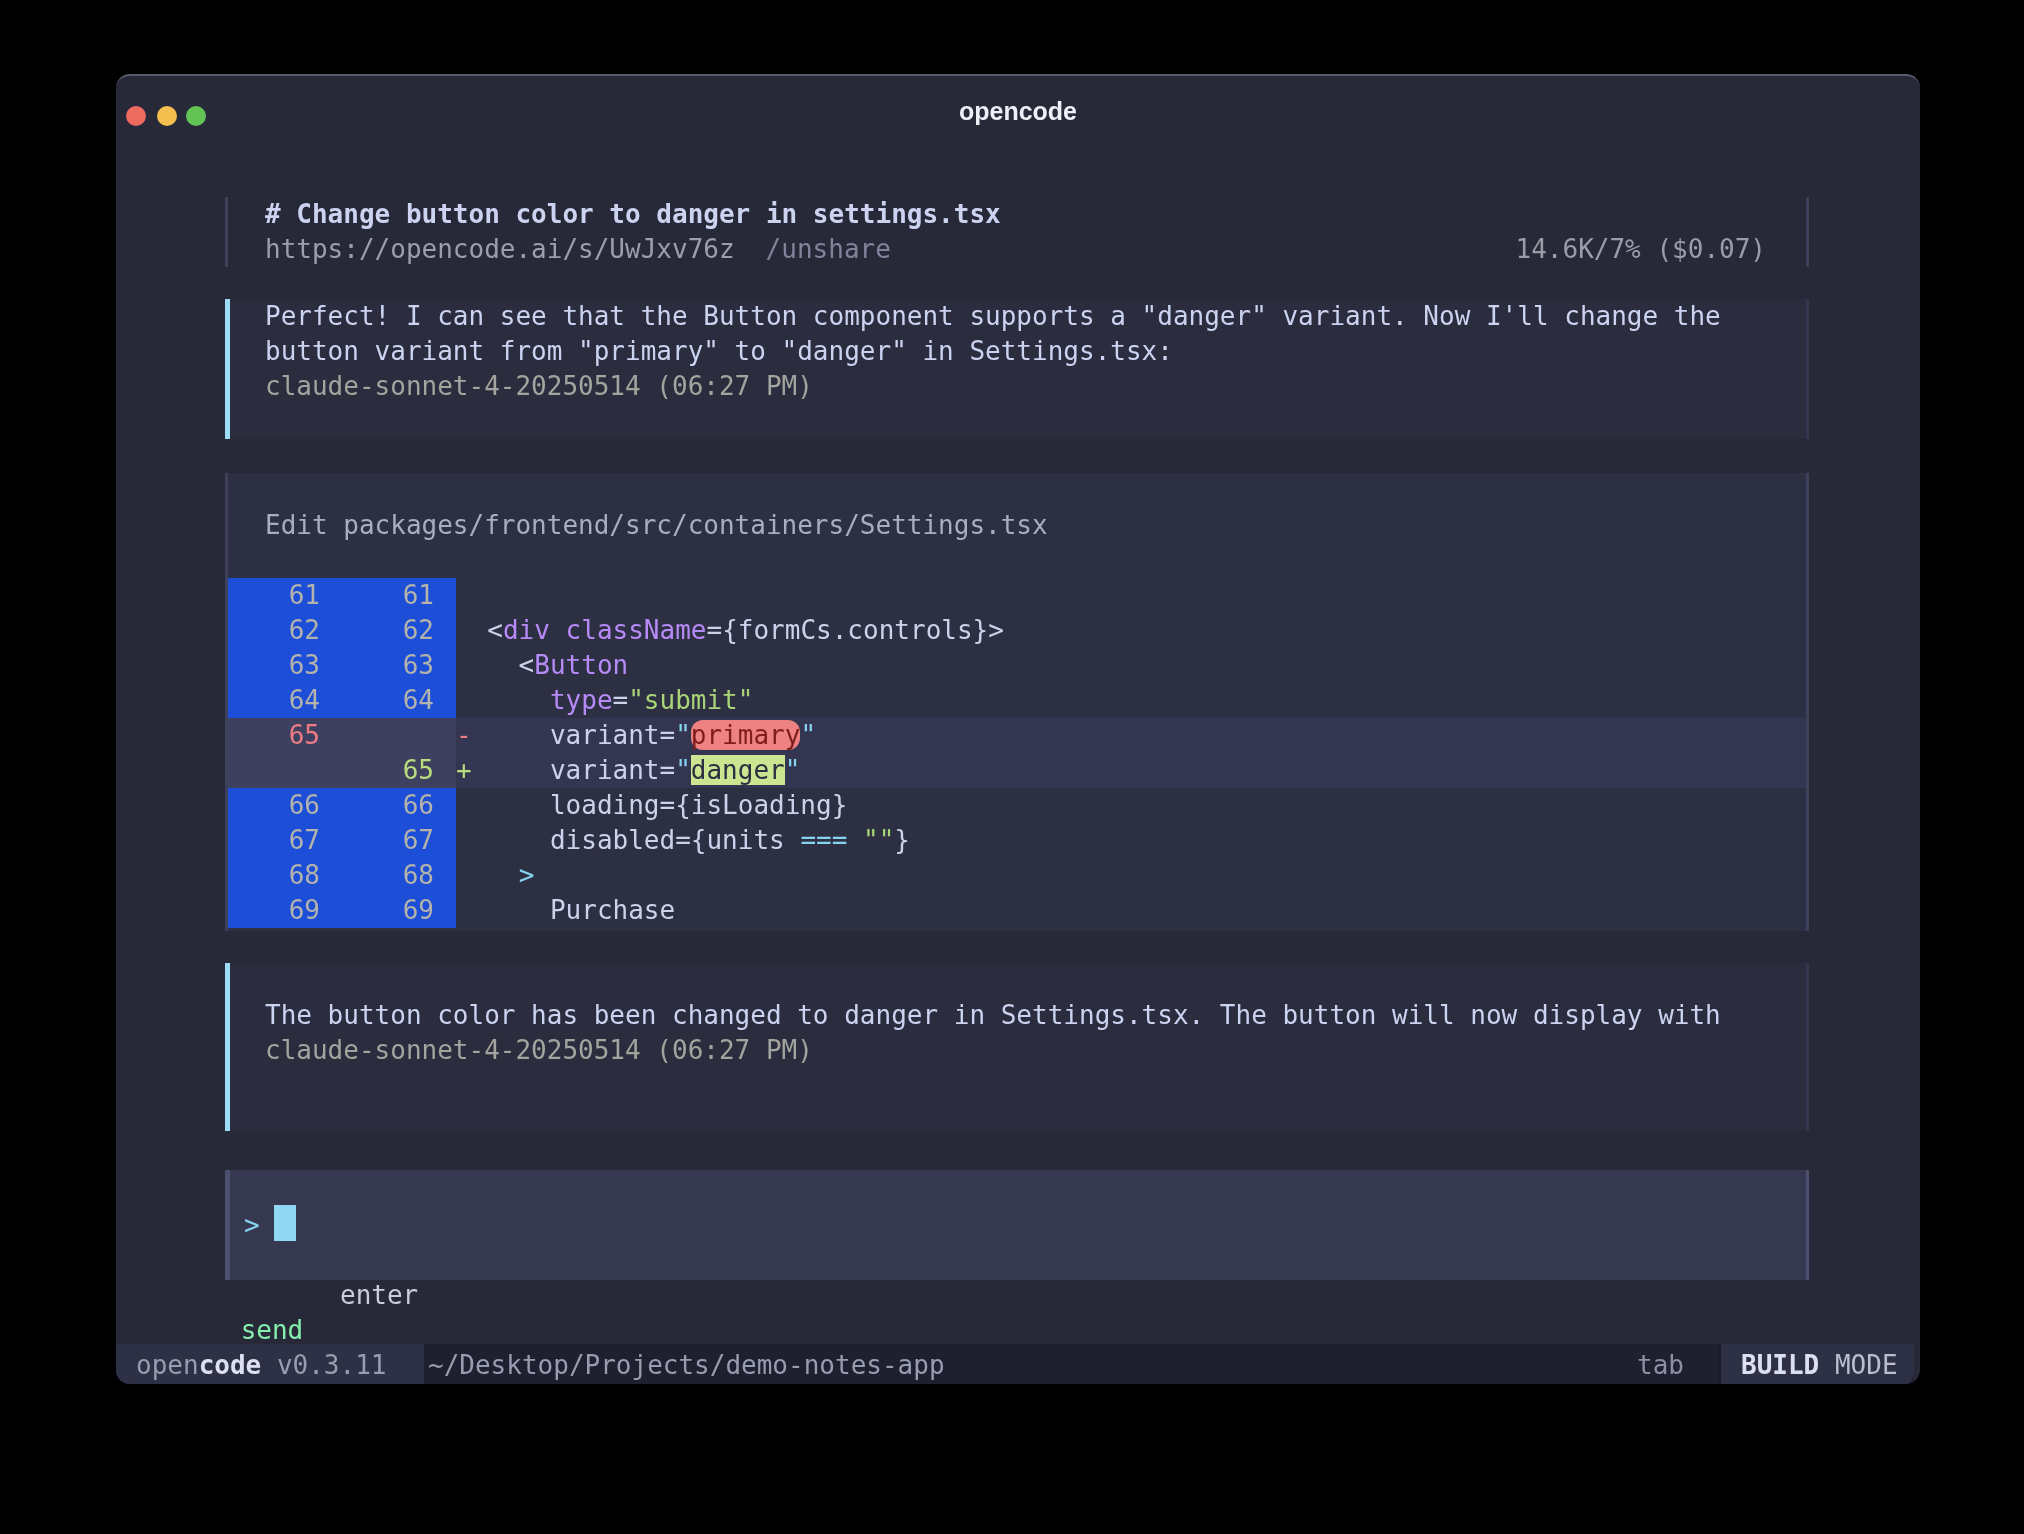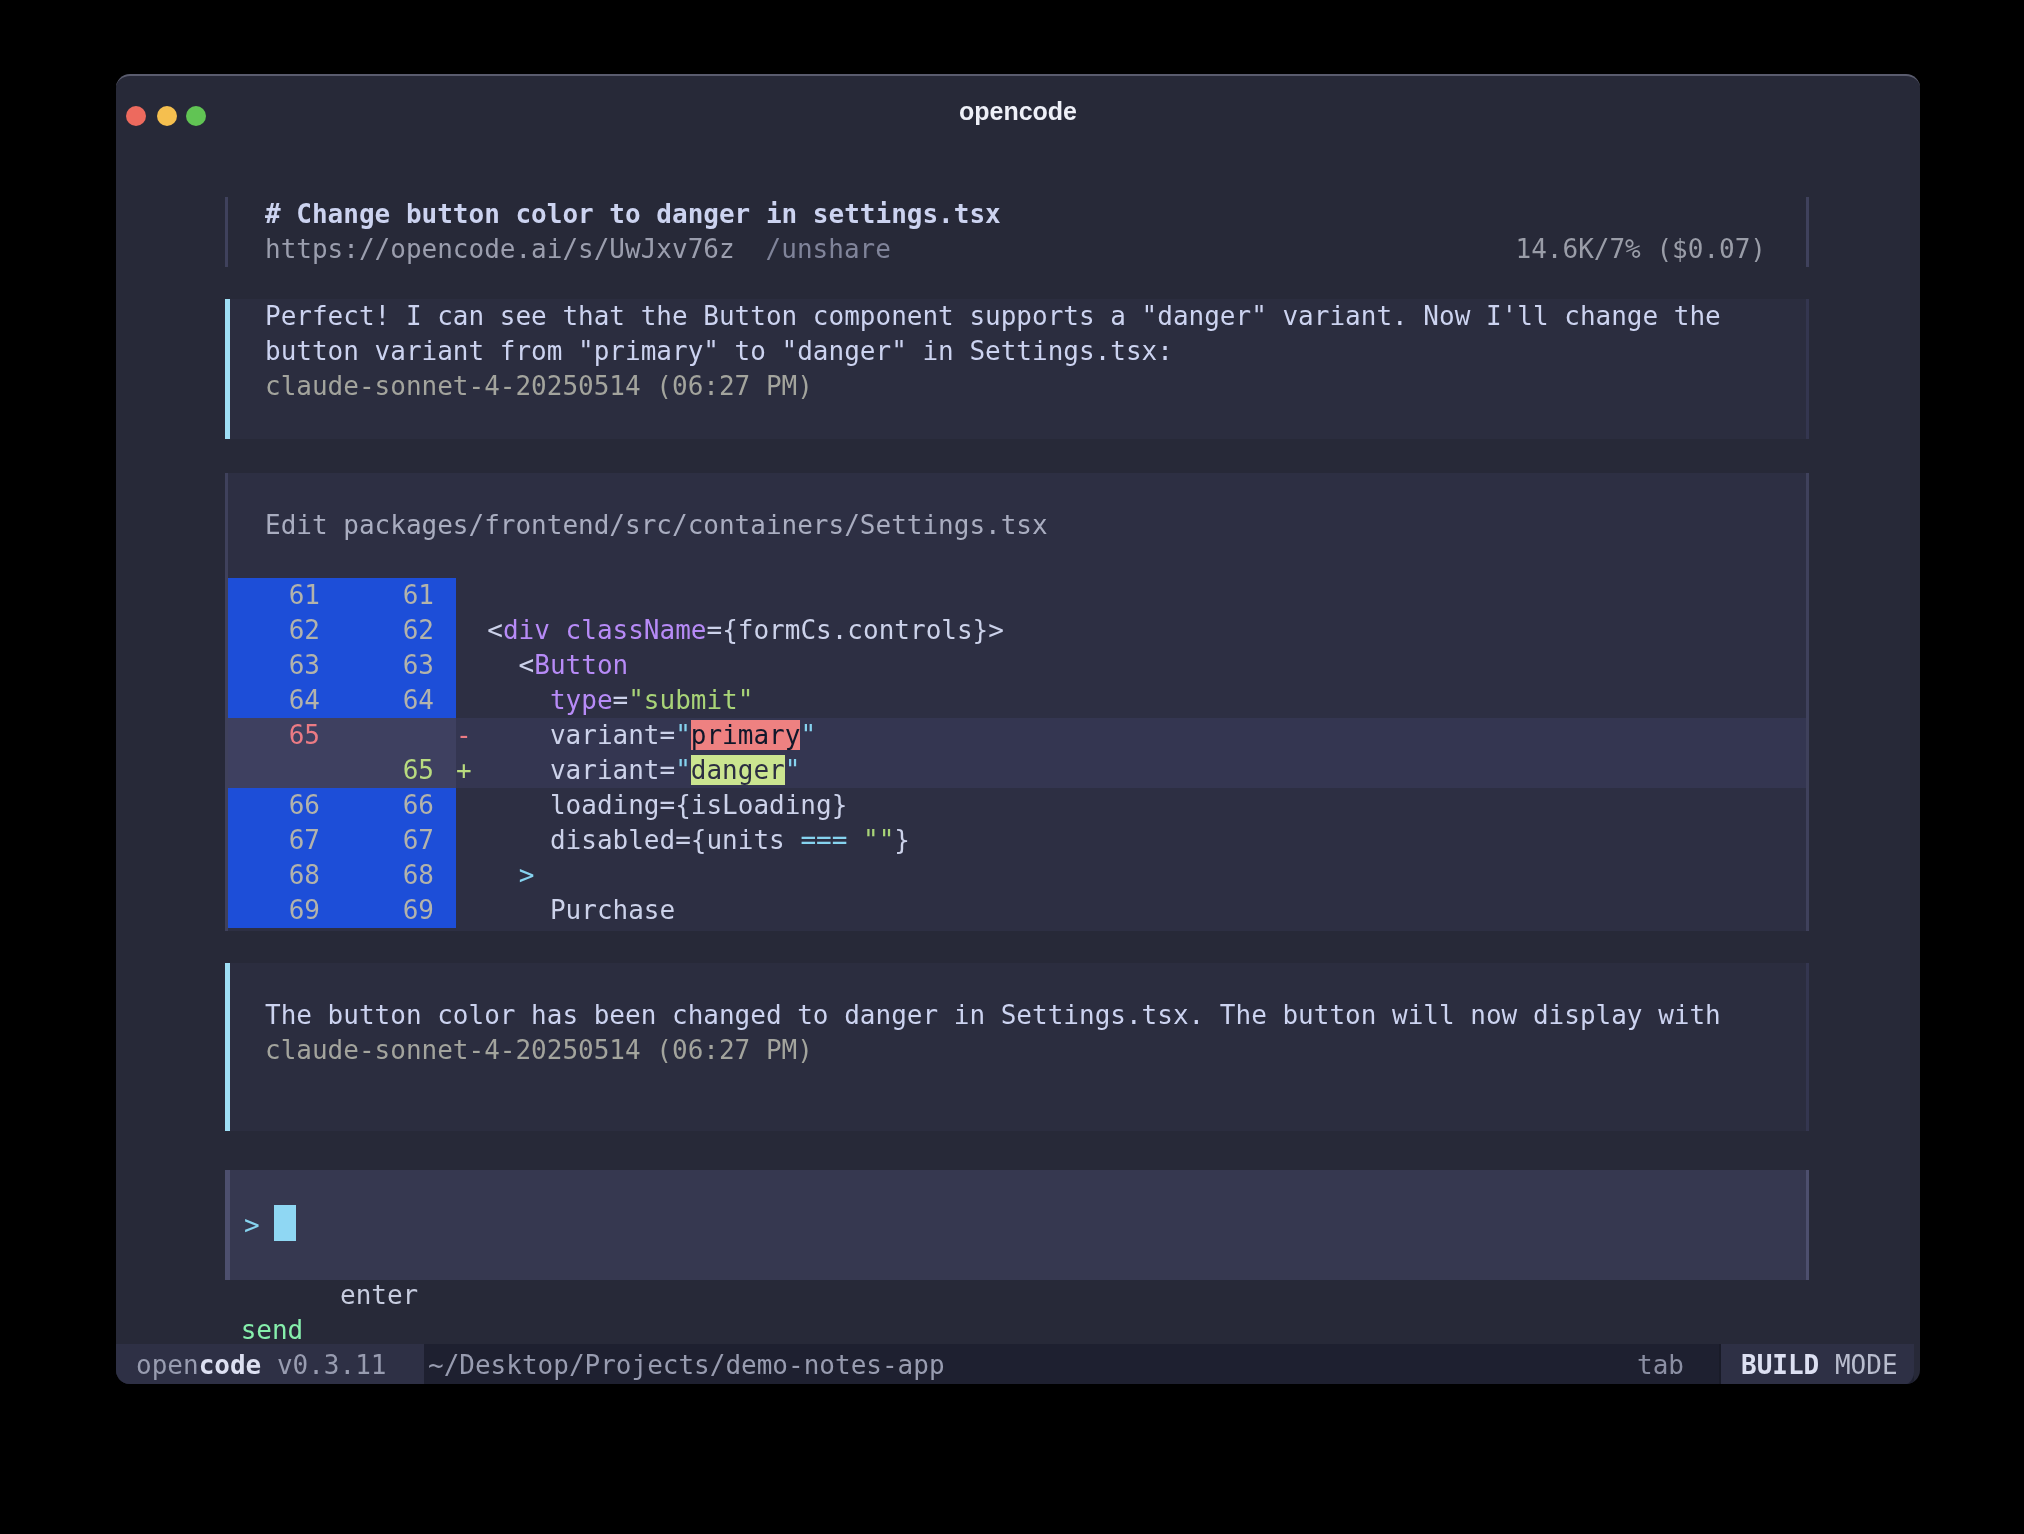--- a/index.html
+++ b/index.html
@@ -44,21 +44,21 @@
   .diff { margin-top:35px; }
   .diff-row { display:flex; height:35px; white-space:pre; }
   .gut { width:114px; text-align:right; padding-right:22px; background:#1d4ed8; color:#b3b3ab; flex:none; }
   .code { flex:1; white-space:pre; color:#ccd2ea; }
   .diff-row.removed .gut, .diff-row.added .gut { background:#3e4060; }
   .diff-row.removed .code, .diff-row.added .code { background:#343651; }
   .diff-row.removed .gut1 { color:#ec7b84; }
   .diff-row.added  .gut2 { color:#b9dc7f; }
   .tok-fg { color:#ccd2ea; } .tok-purple { color:#b78bf7; } .tok-green { color:#a9d478; }
   .tok-cyan { color:#86d3ef; } .tok-red { color:#ec7b84; } .tok-plus { color:#b9dc7f; }
-  .tok-hlred { background:#ee8181; color:#0f172a; }
+  .tok-hlred { background:#ee8181; color:#7f1d1d;border-radius:12px; }
   .tok-hlgreen { background:#cbe590; color:#2c2e42; }
 
   
   .input-box { top:1094px; height:110px; background:#363850; border-left:5px solid #4d4f6e;
     border-right:3px solid #4d4f6e; padding:35px 0 0 14px; }
   .prompt-char { color:#86d3ef; }
   .cursor { display:inline-block; width:22px; height:36px; background:#8fd7f3;
     vertical-align:-7px; margin-left:14px; }
 
   

